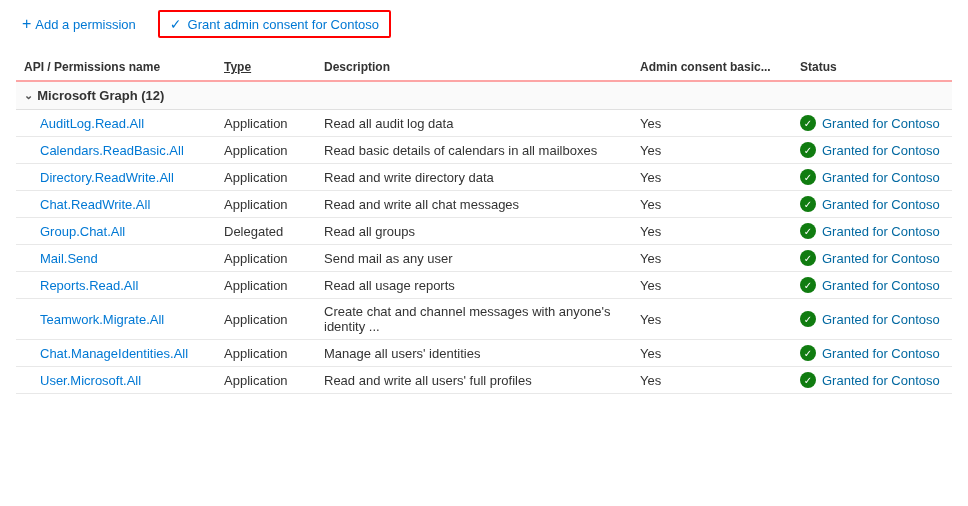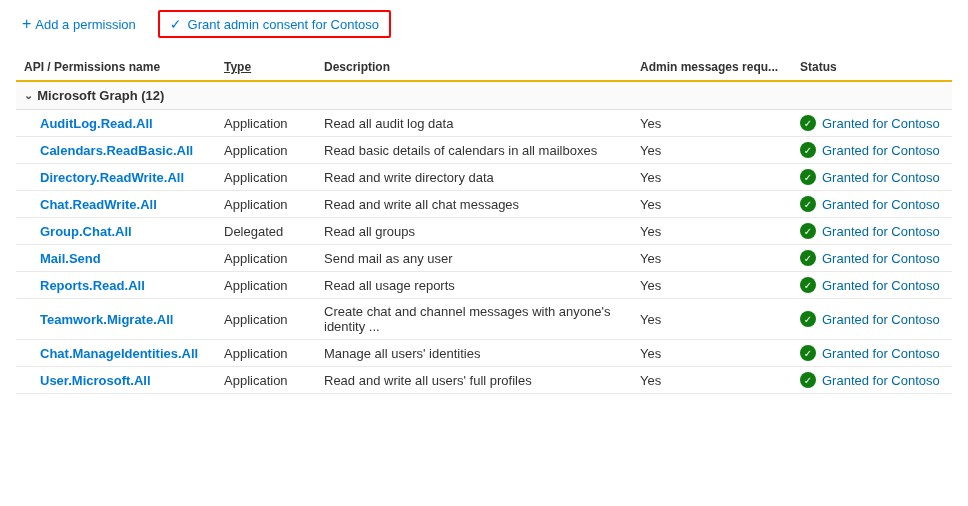--- a/index.html
+++ b/index.html
@@ -39,21 +39,21 @@
       padding: 4px 10px;
       border-radius: 2px;
     }
     .check-icon { color: #0078d4; font-size: 14px; }
 
     table {
       width: 100%;
       border-collapse: collapse;
     }
     thead tr {
-      border-bottom: 2px solid #eab308;
+      border-bottom: 2px solid #fca5a5;
       margin-top: 48px;
     }
     th {
       text-align: left;
       padding: 6px 8px;
       font-weight: 600;
       color: #333;
       font-size: 12px;
       white-space: nowrap;
     }
@@ -97,21 +97,21 @@
       color: white;
       font-size: 10px;
       flex-shrink: 0;
     }
     .granted-text { color: #0369a1; }
     .col-name { width: 200px; }
     .col-type { width: 100px; text-decoration: underline; }
     .col-desc { min-width: 300px; }
     .col-admin { width: 160px; }
     .col-status { width: 160px; }
-    .indent { padding-left: 24px; font-weight: bold; }
+    .indent { padding-left: 24px; }
   </style>
 </head>
 <body>
 
 <div class="toolbar">
   <button class="add-permission-btn">
     <span style="font-size:16px; font-weight:300;">+</span>
     <span>Add a permission</span>
   </button>
   <button class="grant-consent-btn">
@@ -119,21 +119,21 @@
     <span>Grant admin consent for Contoso</span>
   </button>
 </div>
 
 <table>
   <thead>
     <tr>
       <th class="col-name">API / Permissions name</th>
       <th class="col-type">Type</th>
       <th class="col-desc">Description</th>
-      <th class="col-admin">Admin messages requ...</th>
+      <th class="col-admin">Admin consent basic...</th>
       <th class="col-status">Status</th>
     </tr>
   </thead>
   <tbody id="table-body">
 
     <tr class="group-row">
       <td colspan="5">
         <div class="group-label">
           <span class="chevron">⌄</span>
           <span>Microsoft Graph (12)</span>

